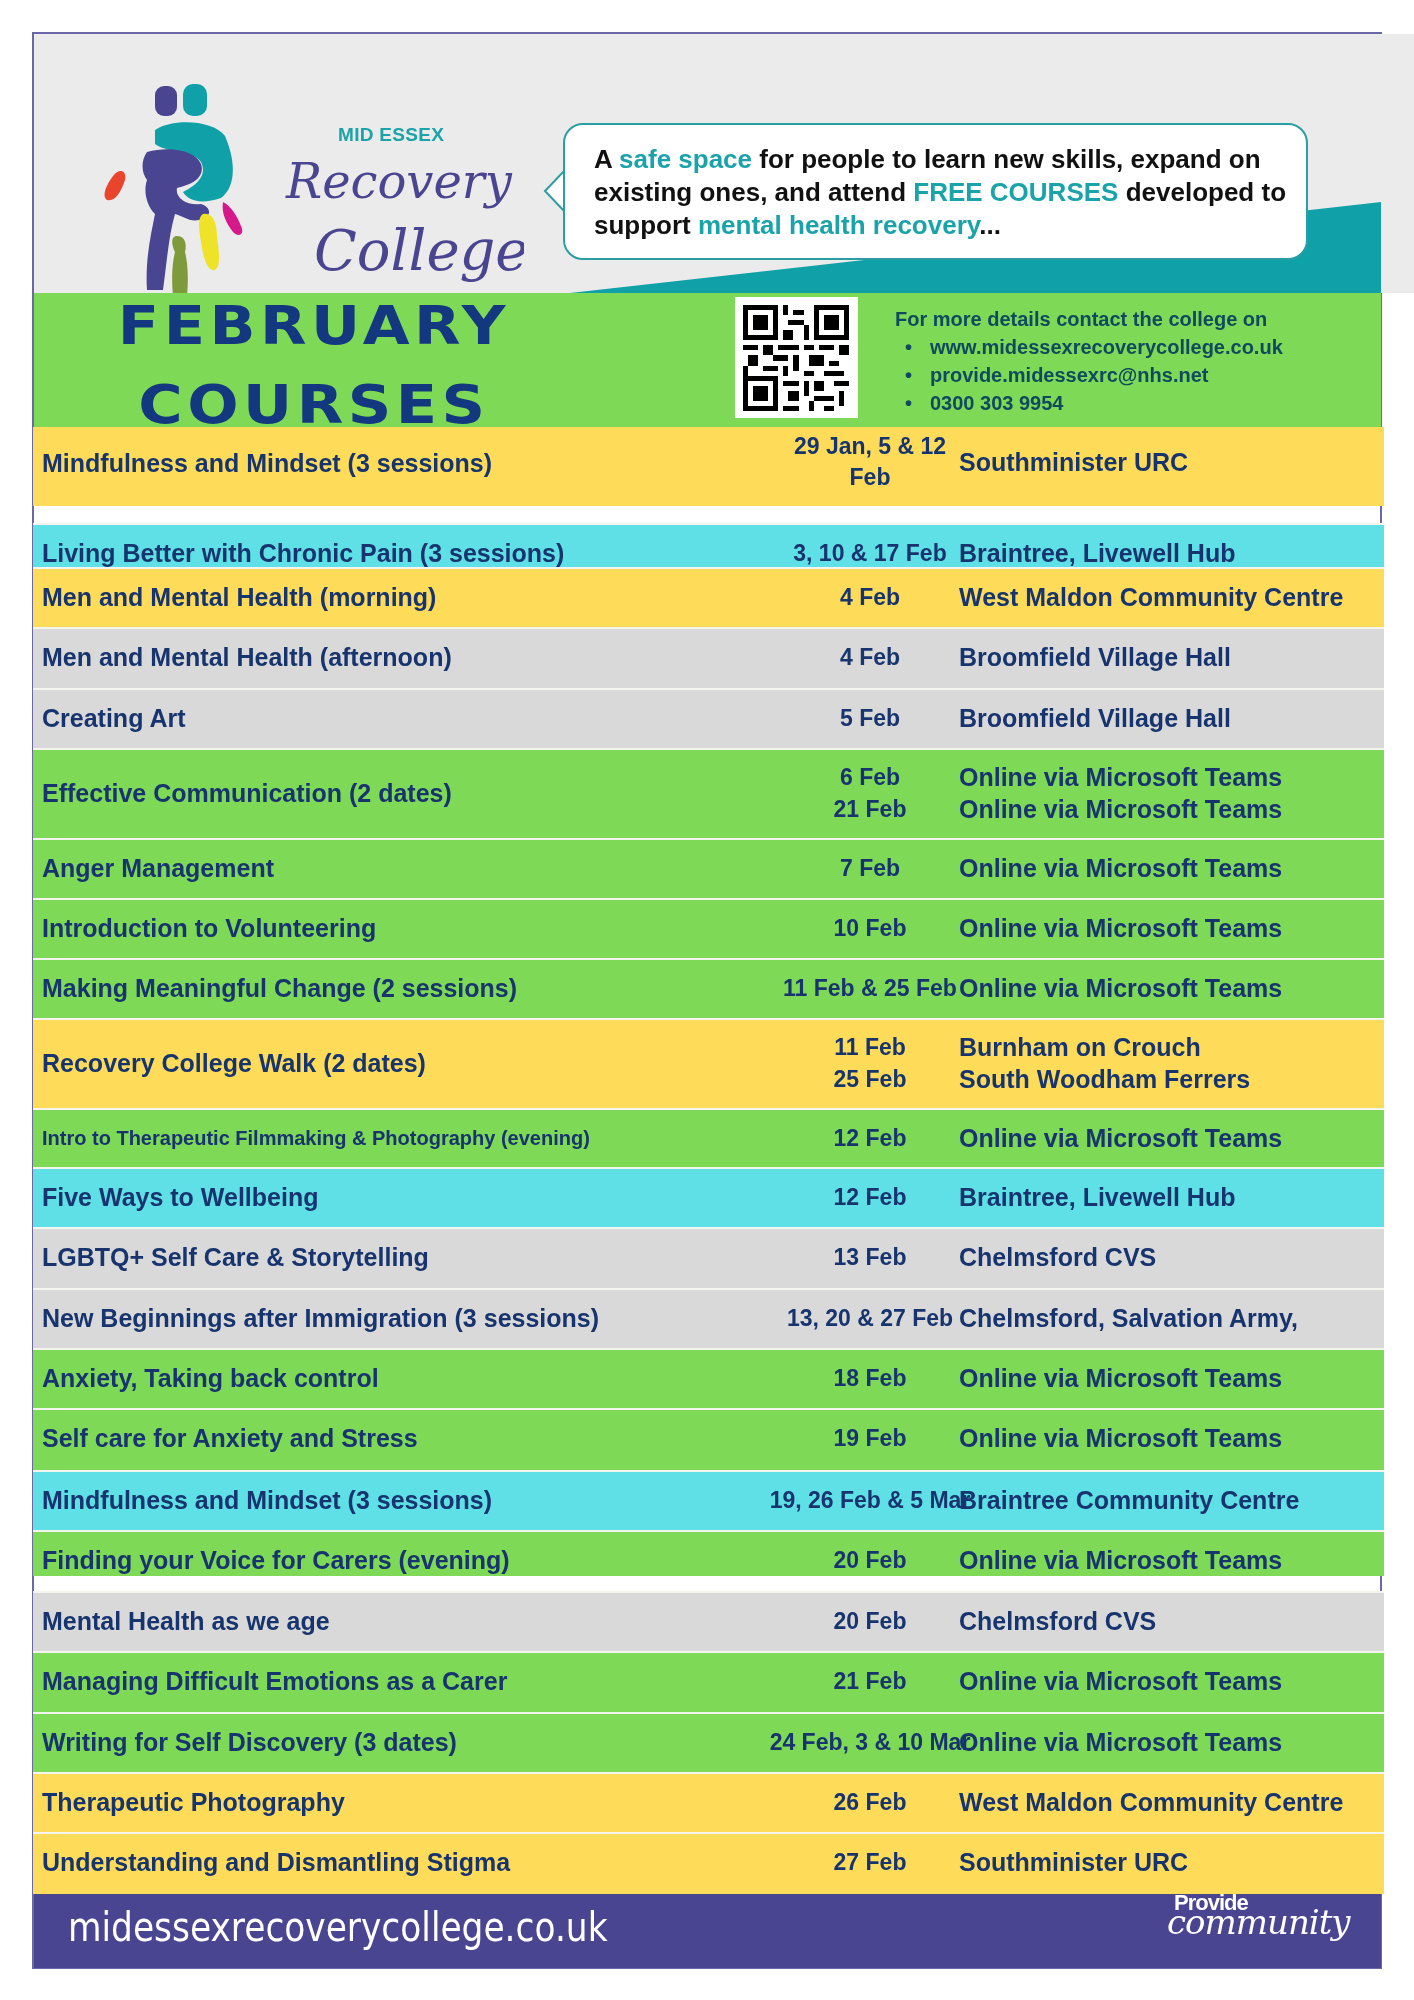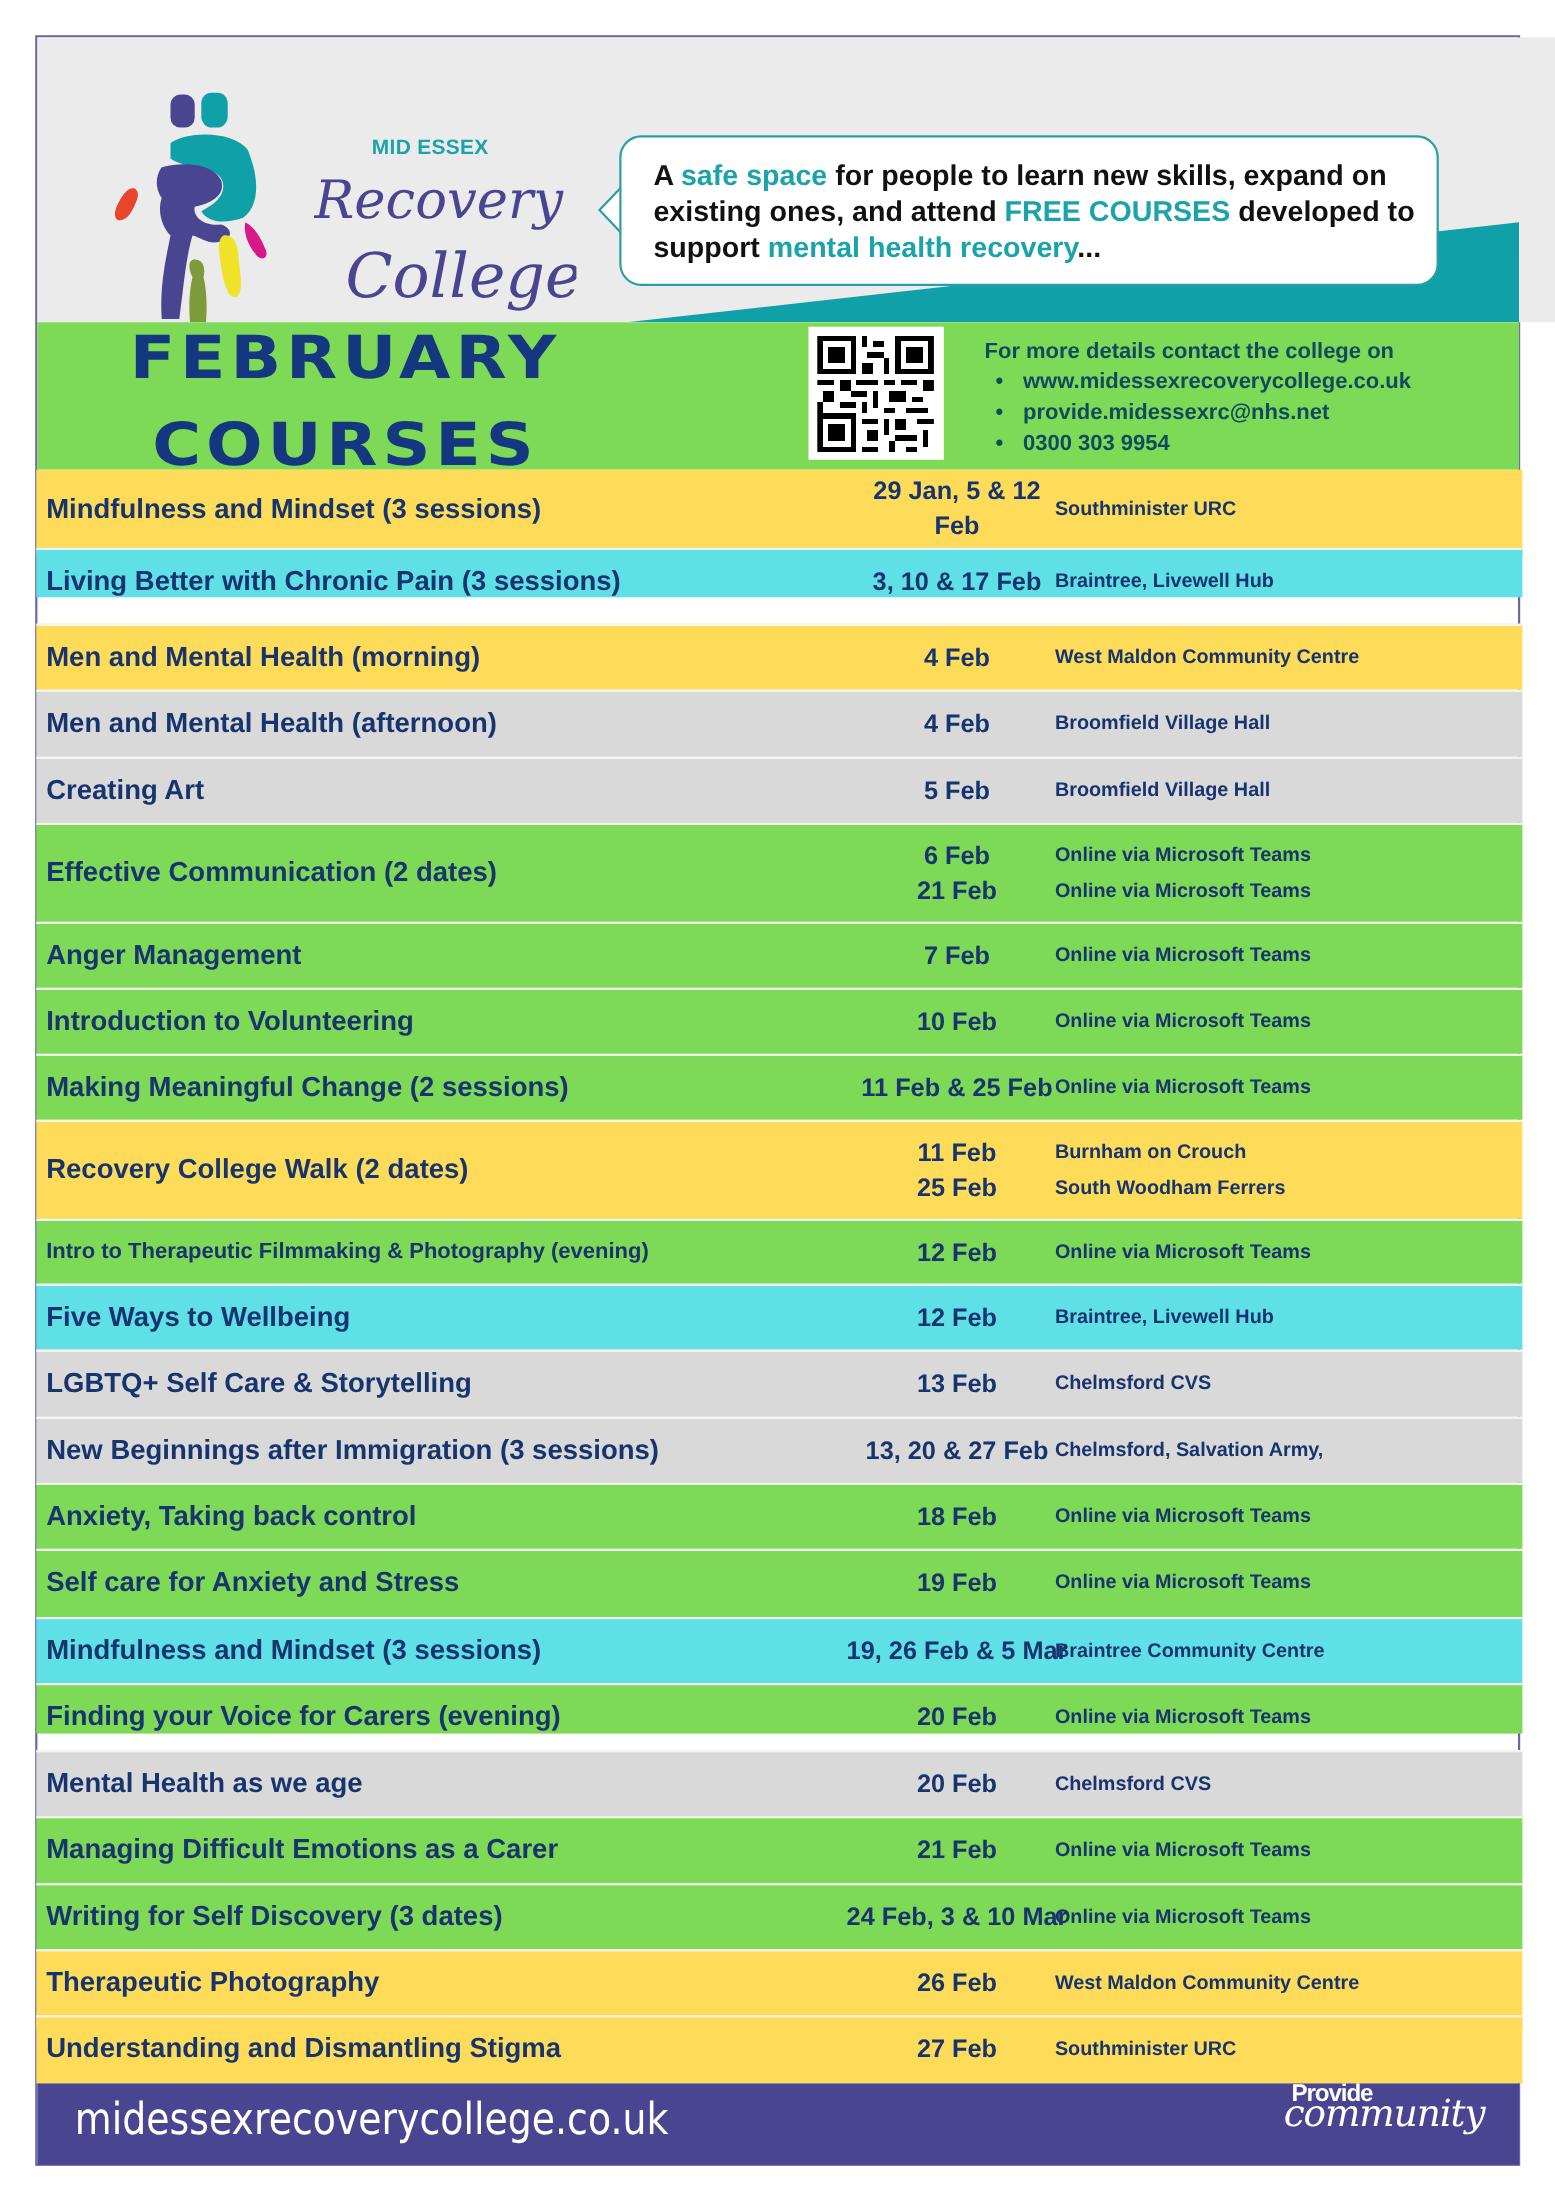--- a/index.html
+++ b/index.html
@@ -24,21 +24,21 @@
   .contact .lead { line-height:28px; }
   .contact ul { margin:0; padding:0; list-style:none; }
   .contact li { line-height:28px; padding-left:35px; position:relative; }
   .contact li::before { content:"\2022"; position:absolute; left:10px; top:0; }
   .rows { position:absolute; left:33px; top:427px; width:1351px; }
   .row { position:absolute; left:0; width:1351px; box-sizing:border-box; border-top:2px solid #f5f5f0; color:#17346e; font-weight:bold; }
   .row.first { border-top:none; }
   .c-name { position:absolute; left:9px; font-size:25px; white-space:nowrap; }
   .c-name.small { font-size:20px; }
   .c-date { position:absolute; left:672px; width:330px; text-align:center; font-size:23px; line-height:31px; }
-  .c-loc { position:absolute; left:926px; font-size:18px; line-height:31px; white-space:nowrap; }
+  .c-loc { position:absolute; left:926px; font-size:25px; line-height:31px; white-space:nowrap; }
   .yellow { background:#fedc5a; }
   .cyan { background:#5ee0e6; }
   .gray { background:#d9d9d9; }
   .green { background:#7ed957; }
   .footer { position:absolute; left:34px; top:1894px; width:1347px; height:74px; background:#4a4591; }
   .footer-url { position:absolute; left:34px; top:10px; color:#ffffff; font-family:"DejaVu Sans", sans-serif; font-size:40px; letter-spacing:0px; transform:scaleX(0.86); transform-origin:left center; }
   .provide { position:absolute; left:1140px; top:-4px; color:#ffffff; font-weight:bold; font-size:22px; letter-spacing:-1px; }
   .community { position:absolute; left:1133px; top:8px; color:#ffffff; font-family:"DejaVu Serif", serif; font-style:italic; font-size:34px; letter-spacing:-1px; }
 </style>
 </head>
@@ -137,21 +137,21 @@
     </ul>
   </div>
 </div>
 
 <div class="rows">
   <div class="row yellow first" style="top:0;height:79px">
     <div class="c-name" style="top:22px">Mindfulness and Mindset (3 sessions)</div>
     <div class="c-date" style="top:4px;width:180px;left:747px;line-height:31px">29 Jan, 5 &amp; 12 Feb</div>
     <div class="c-loc" style="top:20px">Southminister URC</div>
   </div>
-  <div class="row cyan" style="top:71px;height:45px">
+  <div class="row cyan" style="top:96px;height:45px">
     <div class="c-name" style="top:14px">Living Better with Chronic Pain (3 sessions)</div>
     <div class="c-date" style="top:13px">3, 10 &amp; 17 Feb</div>
     <div class="c-loc" style="top:13px">Braintree, Livewell Hub</div>
   </div>
   <div class="row yellow" style="top:140px;height:60px">
     <div class="c-name" style="top:14px">Men and Mental Health (morning)</div>
     <div class="c-date" style="top:13px">4 Feb</div>
     <div class="c-loc" style="top:13px">West Maldon Community Centre</div>
   </div>
   <div class="row gray" style="top:200px;height:61px">

